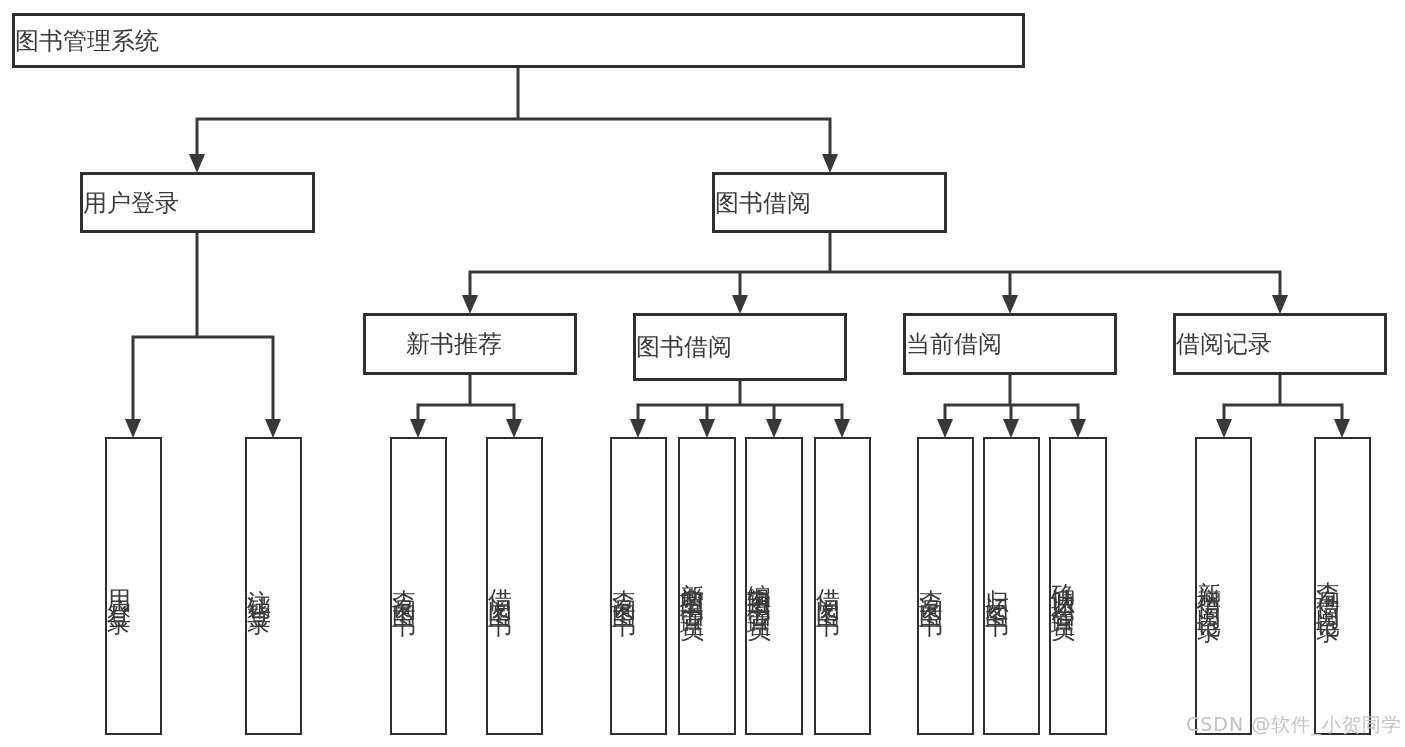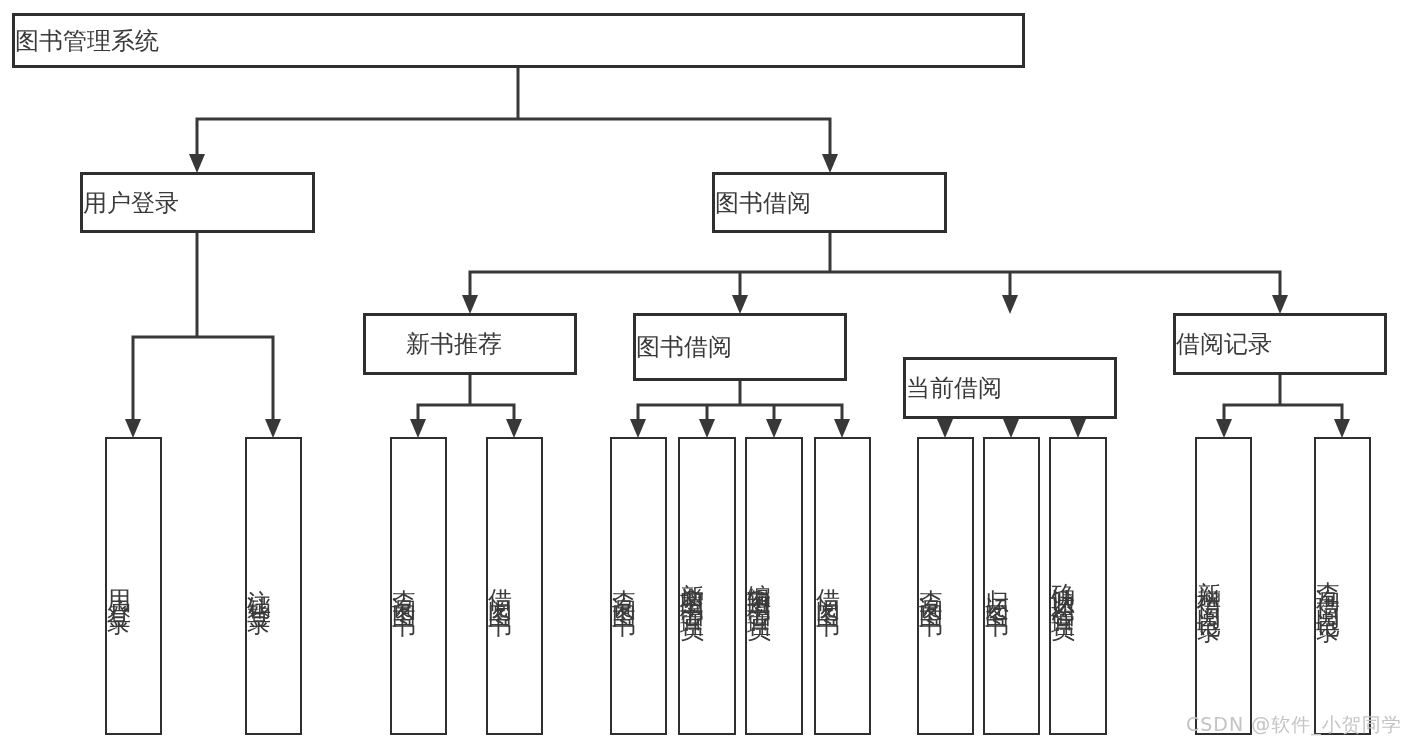--- a/index.html
+++ b/index.html
@@ -112,21 +112,21 @@
   <div class="node" style="left:712px; top:172px; width:235px; height:61px;">
     <span class="lbl">图书借阅</span>
   </div>
 
   <div class="node" style="left:363px; top:313px; width:214px; height:62px;padding-left:40px;">
     <span class="lbl">新书推荐</span>
   </div>
   <div class="node" style="left:633px; top:313px; width:214px; height:68px;">
     <span class="lbl">图书借阅</span>
   </div>
-  <div class="node" style="left:903px; top:313px; width:214px; height:62px;margin-top:44px;">
+  <div class="node" style="left:903px; top:313px; width:214px; height:62px;">
     <span class="lbl">当前借阅</span>
   </div>
   <div class="node" style="left:1173px; top:313px; width:214px; height:62px;">
     <span class="lbl">借阅记录</span>
   </div>
 
   <div class="node leaf" style="left:105px; top:437px; width:57px; height:298px;">
     <span class="lbl">用户登录</span>
   </div>
   <div class="node leaf" style="left:245px; top:437px; width:57px; height:298px;">

